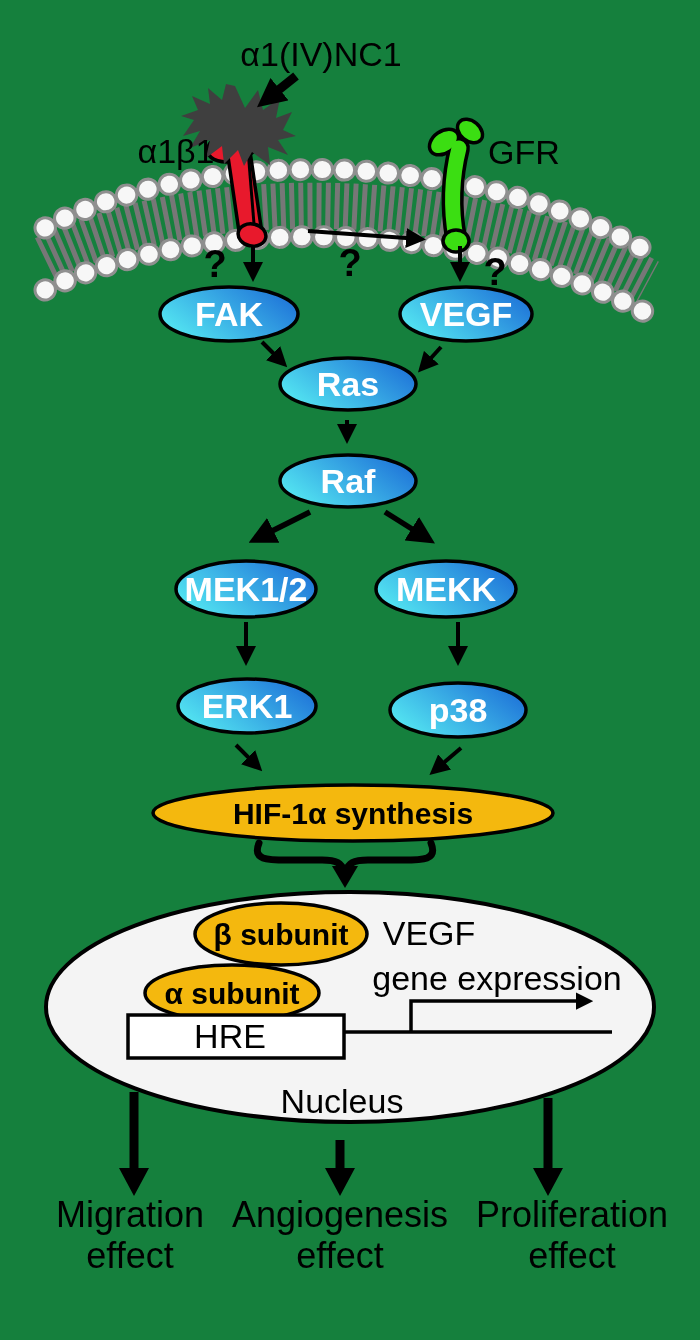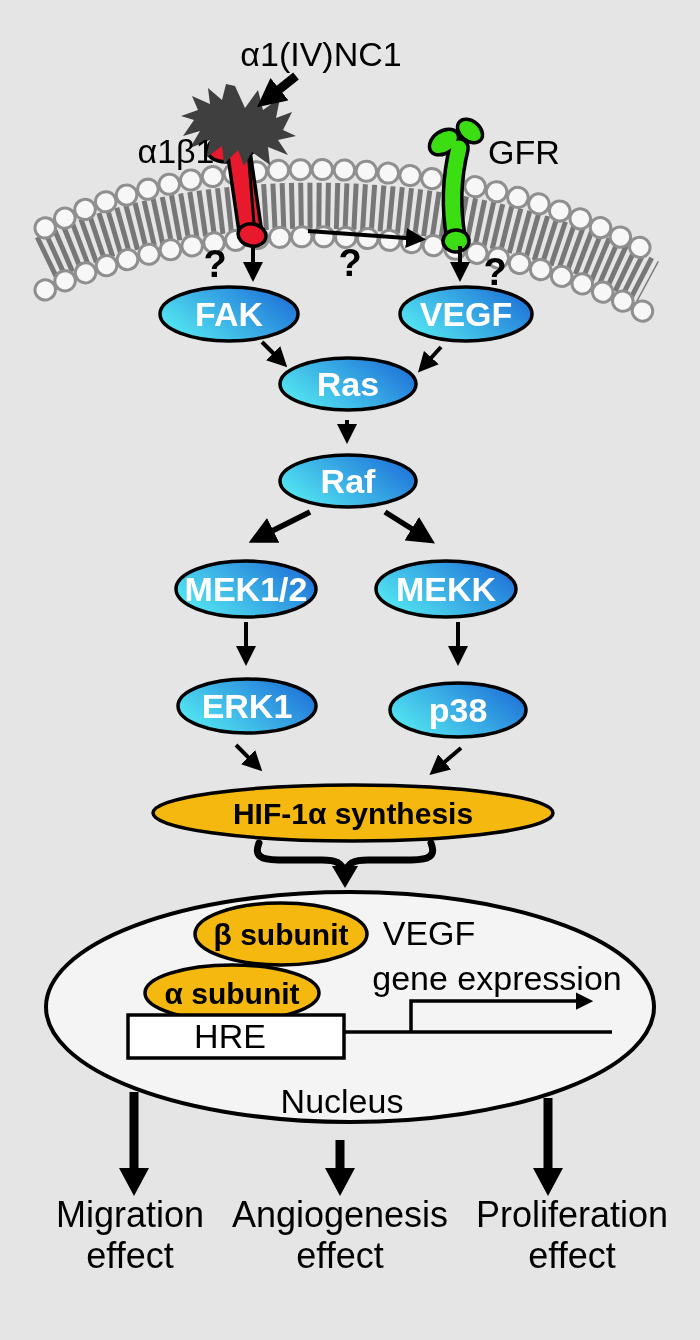--- a/index.html
+++ b/index.html
@@ -1,16 +1,16 @@
 <!DOCTYPE html>
 <html><head>
 <meta charset="utf-8">
 <style>
   html,body{margin:0;padding:0;background:#fff;}
-  .stage{position:relative;width:700px;height:1340px;background:#e5e5e5;overflow:hidden;}
+  .stage{position:relative;width:700px;height:1340px;background:#15803d;overflow:hidden;}
   svg{display:block;}
   text{font-family:"Liberation Sans","DejaVu Sans",sans-serif;}
   .lbl{font-size:34px;fill:#000;text-anchor:middle;}
   .node{font-size:34px;font-weight:bold;fill:#ffffff;text-anchor:middle;}
   .nodeb{font-size:30px;font-weight:bold;fill:#000;text-anchor:middle;}
   .q{font-size:38px;font-weight:bold;fill:#000;text-anchor:middle;}
   .out{font-size:36px;fill:#000;text-anchor:middle;}
   .thin{stroke:#000;stroke-width:4;fill:none;marker-end:url(#ah);}
   .mid{stroke:#000;stroke-width:5.5;fill:none;marker-end:url(#ah);}
   .oval{stroke:#000;stroke-width:3.5;}

